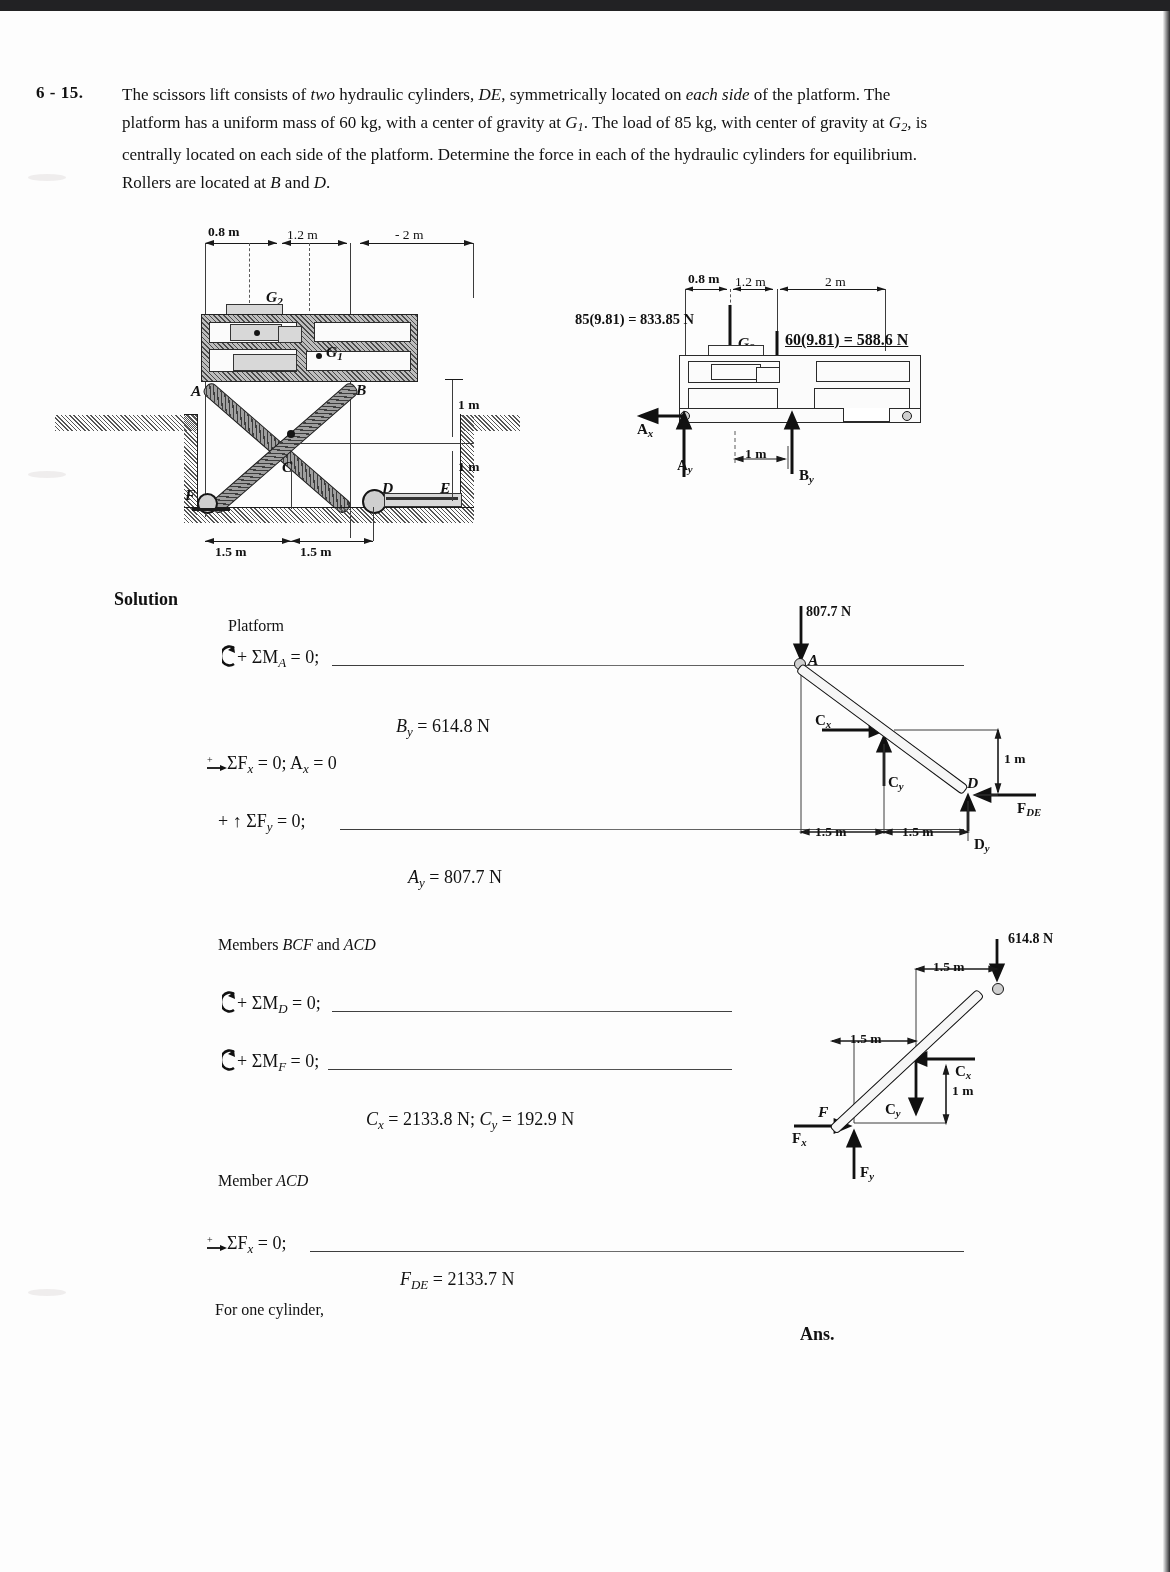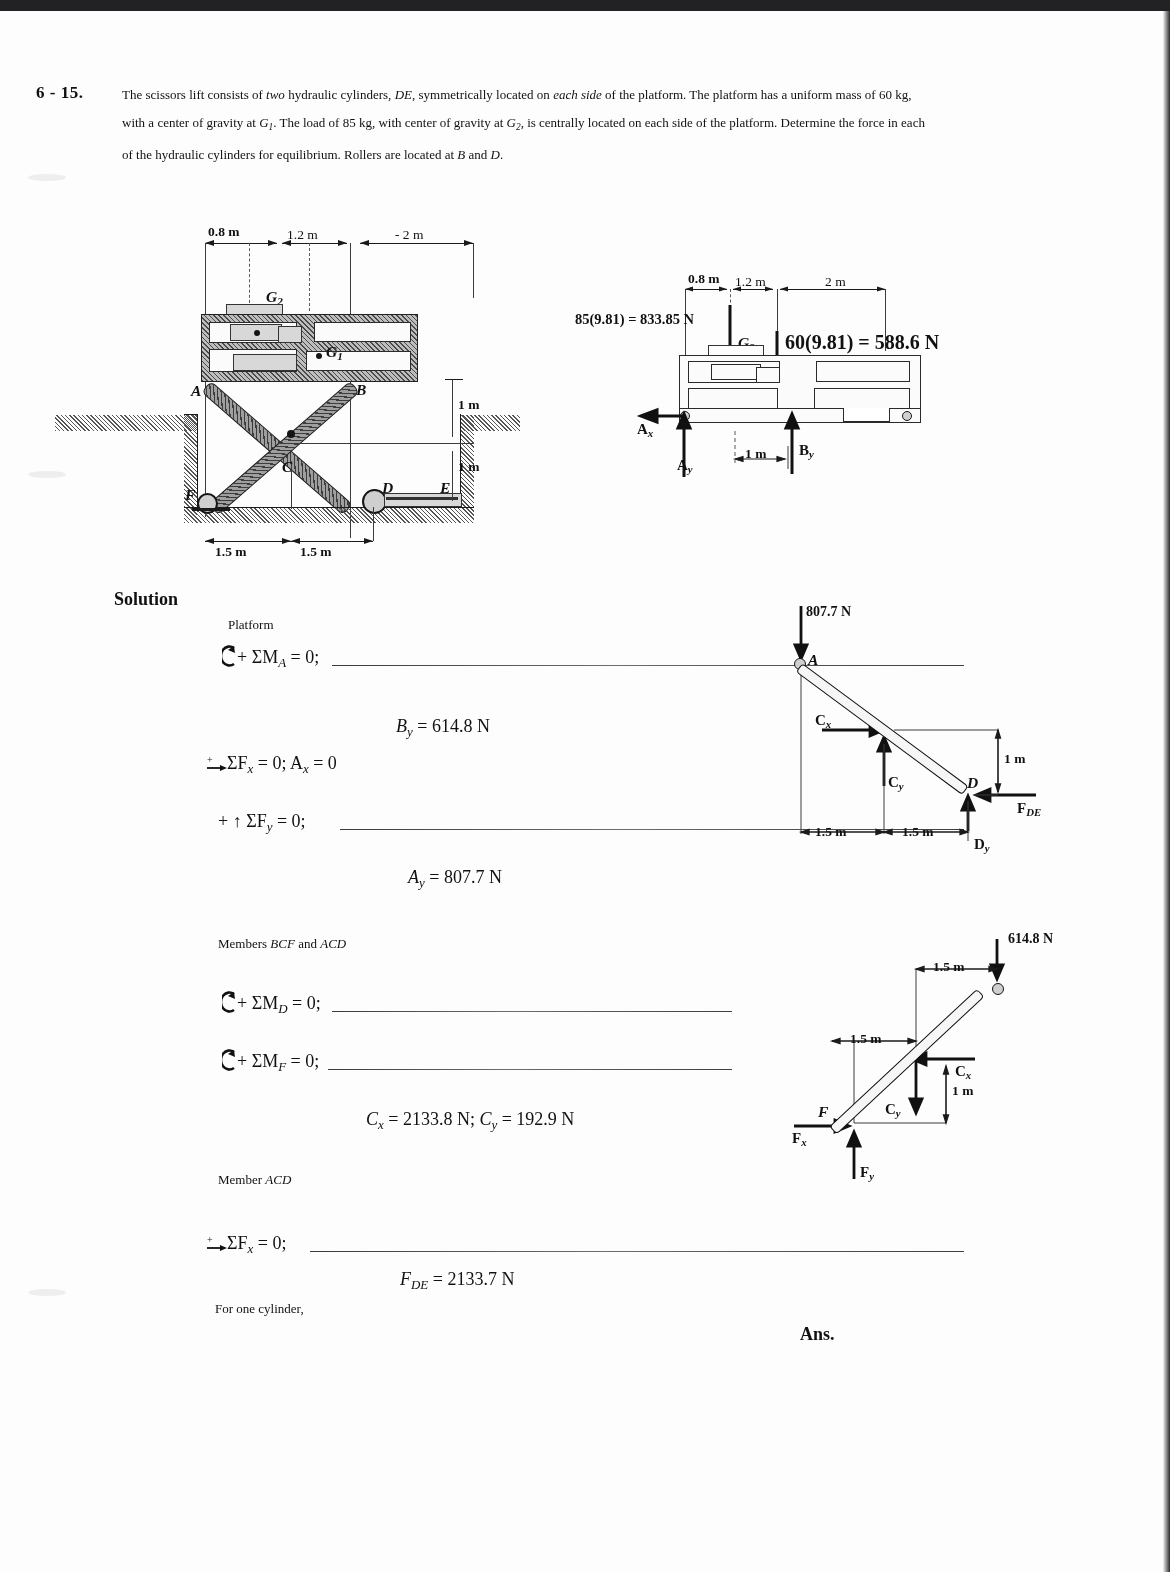--- a/index.html
+++ b/index.html
@@ -14,27 +14,27 @@
   .scan-bar-top { position:absolute; left:0; top:0; width:1170px; height:11px; background:#222224; }
   .scan-bar-right { position:absolute; right:0; top:11px; width:7px; height:1561px;
       background:linear-gradient(to right,#f2f2f2,#2a2a2c); }
   .page { position:absolute; left:0; top:11px; width:1163px; height:1561px; background:#fdfdfd; }
 
   .punch { position:absolute; width:38px; height:7px; border-radius:50%;
       background:#eceaea; opacity:.85; }
 
   
   .prob-num { position:absolute; left:36px; top:72px; font-weight:bold; font-size:17px; letter-spacing:.5px; }
-  .prob-body { position:absolute; left:122px; top:70px; width:810px; font-size:13px; line-height:27.5px; text-align:left; }
+  .prob-body { position:absolute; left:122px; top:70px; width:810px; font-size:17px; line-height:27.5px; text-align:left; }
   .prob-body i { font-style:italic; }
   .sub { font-size:.72em; vertical-align:-0.28em; font-style:italic; }
 
   
   .solution-h { position:absolute; left:114px; top:578px; font-weight:bold; font-size:18px; }
-  .txt { position:absolute; font-size:13px; white-space:nowrap; }
+  .txt { position:absolute; font-size:16px; white-space:nowrap; }
   .eqn { position:absolute; font-size:18px; white-space:nowrap; }
   .eqn .it { font-style:italic; }
   .rule { position:absolute; height:1px; background:#4a4a4a; }
   .rule.soft { background:linear-gradient(to right,#3a3a3a 0%,#6d6d6d 45%,#545454 70%,#3f3f3f 100%); }
 
   .moment-arrow { display:inline-block; position:relative; width:15px; height:20px; vertical-align:-4px; }
   .moment-arrow svg { position:absolute; left:0; top:-2px; }
   .rt-arrow { display:inline-block; position:relative; width:20px; height:16px; vertical-align:-2px; }
   .rt-arrow svg { position:absolute; left:0; top:0; }
 
@@ -220,21 +220,21 @@
     <div class="dim" style="left:113px;top:10px;font-weight:bold;">0.8 m</div>
     <div class="dim" style="left:160px;top:13px;">1.2 m</div>
     <div class="dim" style="left:250px;top:13px;">2 m</div>
 
     <div class="thin-v" style="left:110px;top:28px;height:66px;"></div>
     <div class="dash-v" style="left:155px;top:28px;height:40px;"></div>
     <div class="thin-v" style="left:202px;top:28px;height:50px;"></div>
     <div class="thin-v" style="left:310px;top:28px;height:62px;"></div>
 
     <div class="lbl" style="left:0px;top:50px;font-weight:bold;font-size:14.5px;">85(9.81) = 833.85 N</div>
-    <div class="lbl" style="left:210px;top:70px;font-weight:bold;font-size:20px;">60(9.81) = 588.6 N</div>
+    <div class="lbl" style="left:210px;top:70px;font-weight:bold;font-size:16px;text-decoration:underline;">60(9.81) = 588.6 N</div>
     <svg class="ovl" width="400" height="225">
       <g stroke="#111" stroke-width="3" fill="#111">
         <line x1="155" y1="44" x2="155" y2="100"></line>
           <polygon points="155,110 149,96 161,96"></polygon>
         <line x1="202" y1="70" x2="202" y2="122"></line>
           <polygon points="202,133 196,119 208,119"></polygon>
       </g>
     </svg>
     <div class="lbl-i" style="left:163px;top:73px;">
       <span>G</span><span class="sub">2</span>
@@ -270,21 +270,21 @@
       </g>
       <line x1="160" y1="170" x2="160" y2="205" stroke="#5a5a5a" stroke-width="1" stroke-dasharray="4 3"></line>
       <line x1="213" y1="185" x2="213" y2="208" stroke="#3c3c3c" stroke-width="1"></line>
     </svg>
     <div class="lbl-b" style="left:62px;top:160px;">
       <span>A</span><span class="sub">x</span>
     </div>
     <div class="lbl-b" style="left:102px;top:196px;">
       <span>A</span><span class="sub">y</span>
     </div>
-    <div class="lbl-b" style="left:224px;top:181px;text-align:center;">
+    <div class="lbl-b" style="left:224px;top:206px;text-align:center;">
       <span>B</span><span class="sub">y</span>
     </div>
     <div class="dim" style="left:170px;top:185px;font-weight:bold;">1 m</div>
   </div>
 
   <div class="solution-h">Solution</div>
 
   <div class="txt" style="left:228px;top:606px;">Platform</div>
 
   <div class="eqn" style="left:222px;top:636px;">

